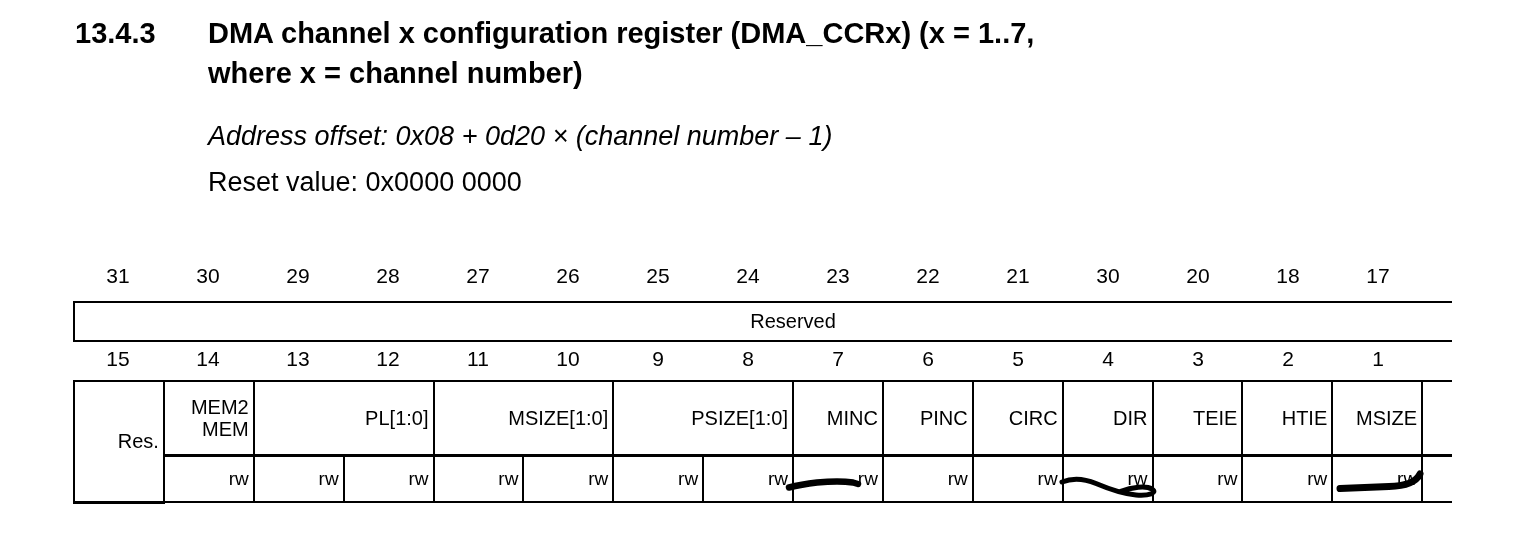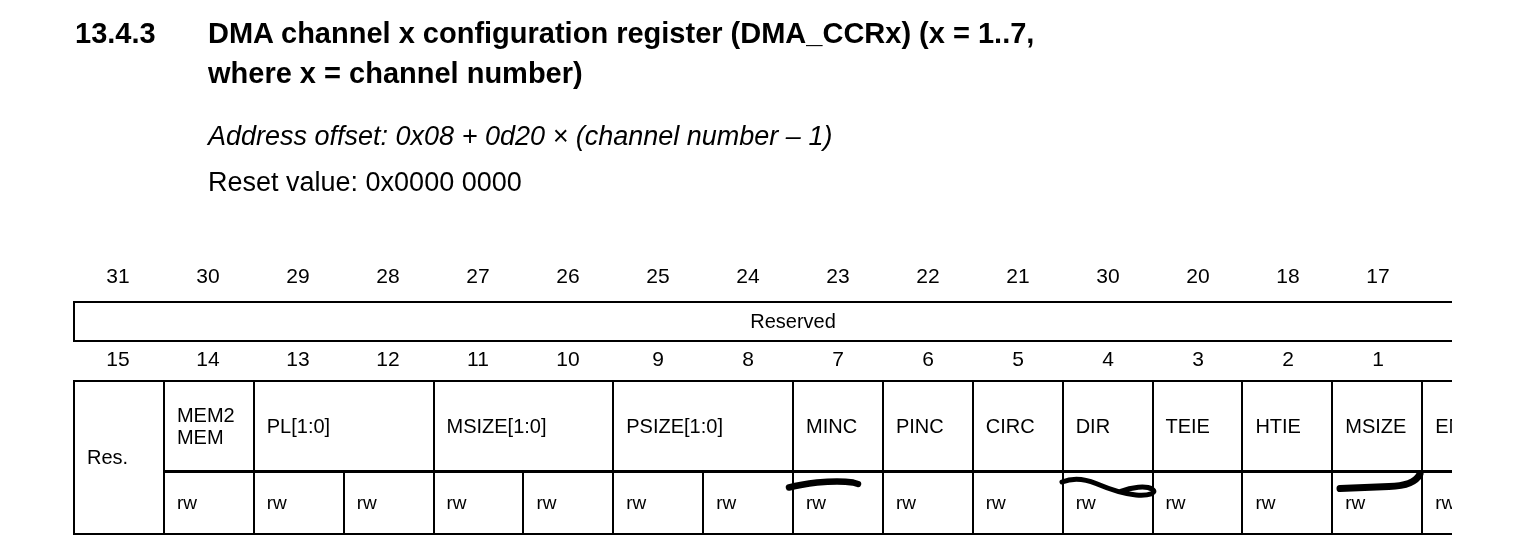--- a/index.html
+++ b/index.html
@@ -71,23 +71,23 @@
   .reg-table {
     position: absolute;
     left: 73px;
     top: 380px;
     width: 1440px;
     border-collapse: collapse;
     table-layout: fixed;
   }
   .reg-table td {
     border: 2px solid #000;
-    text-align: left;
+    text-align: right;
     vertical-align: middle;
-    padding: 12px;
+    padding: 4px;
     overflow: hidden;
   }
   tr.names td {
     height: 64px;
     font-size: 20px;
     line-height: 22px;
     border-bottom: 3px solid #000;
   }
   tr.access td {
     height: 36px;

